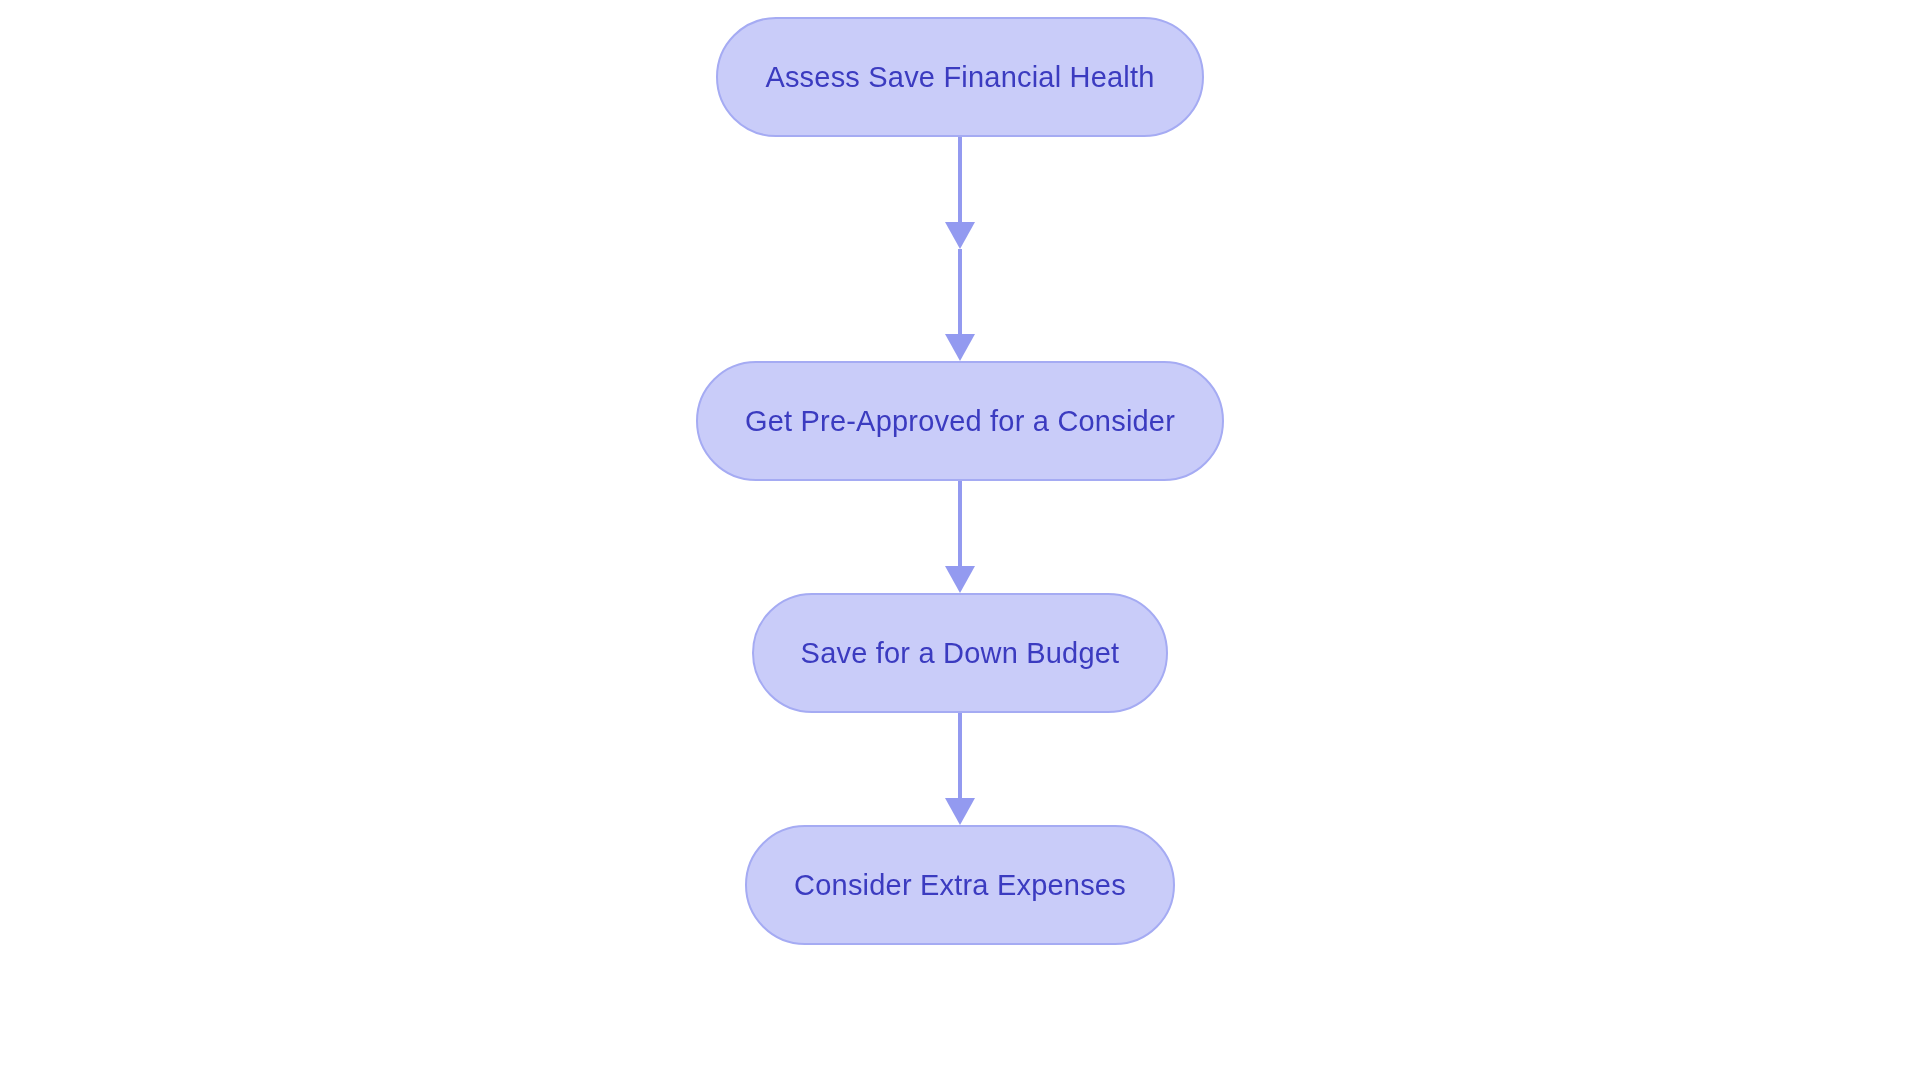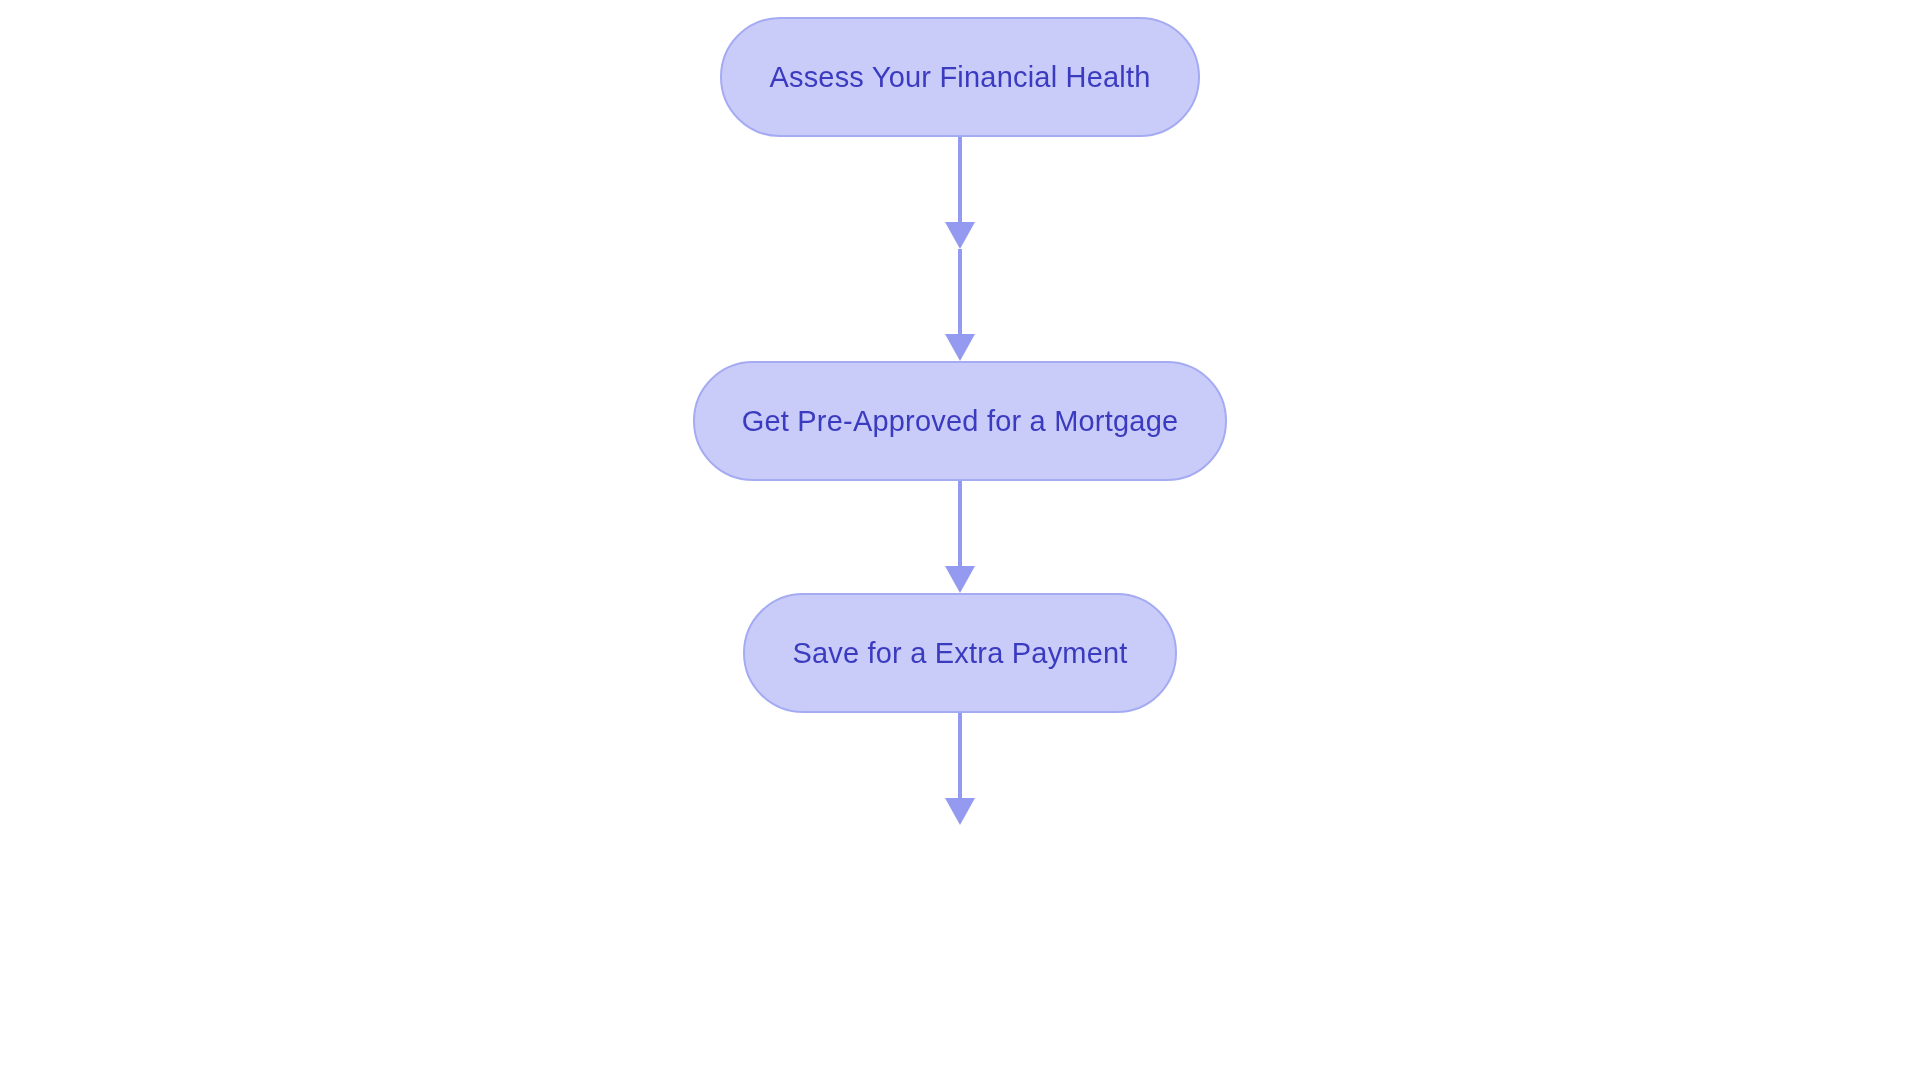--- a/index.html
+++ b/index.html
@@ -57,37 +57,40 @@
     border-left: 15px solid transparent;
     border-right: 15px solid transparent;
     border-top: 27px solid var(--arrow, #939af0);
   }
 </style>
 </head>
 <body>
 
 <div class="flow" id="flow">
     <div class="node">
-      <span>Assess Your Financial Health</span>
+      <span>Assess Save Financial Health</span>
     </div>
     <div class="connector">
       <div class="line"></div>
       <div class="head"></div>
     </div>
     <div class="connector">
       <div class="line"></div>
       <div class="head"></div>
     </div>
     <div class="node">
-      <span>Get Pre-Approved for a Mortgage</span>
+      <span>Get Pre-Approved for a Consider</span>
     </div>
     <div class="connector">
       <div class="line"></div>
       <div class="head"></div>
     </div>
     <div class="node">
-      <span>Save for a Extra Payment</span>
+      <span>Save for a Down Budget</span>
     </div>
     <div class="connector">
       <div class="line"></div>
       <div class="head"></div>
     </div>
+    <div class="node">
+      <span>Consider Extra Expenses</span>
+    </div>
   </div>
 
 </body></html>

